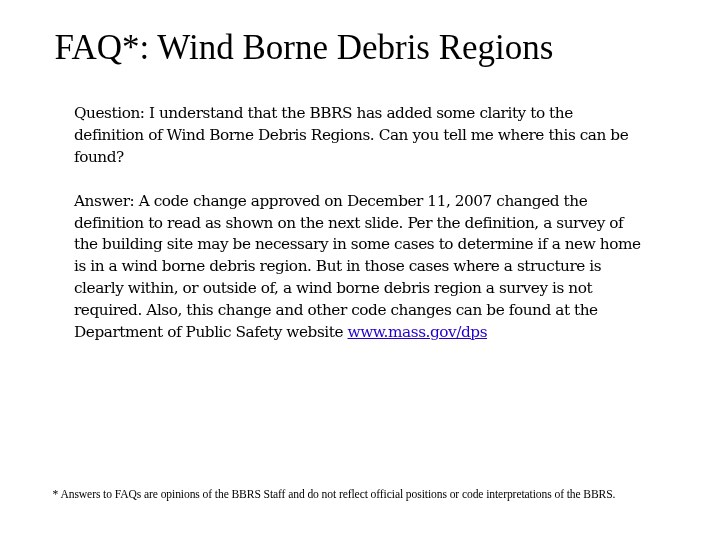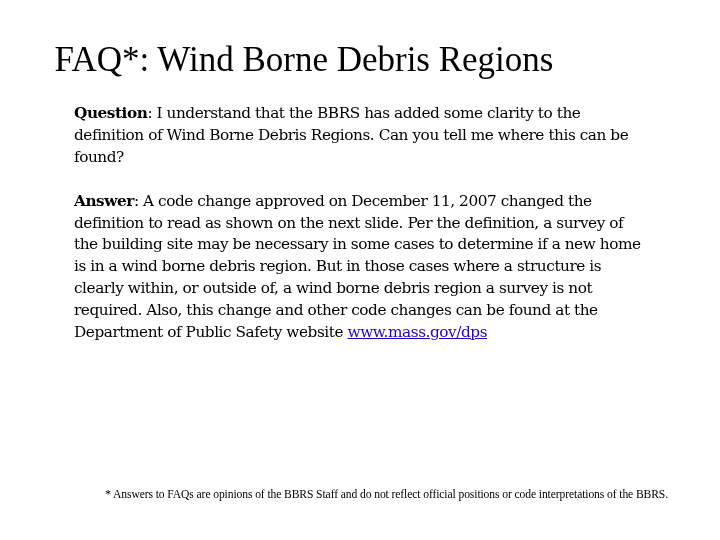--- a/index.html
+++ b/index.html
@@ -1,32 +1,32 @@
 <!DOCTYPE html>
 <html><head>
 <meta charset="utf-8">
 <style>
   html, body { margin: 0; padding: 0; }
   body {
     width: 720px; height: 540px; background: #ffffff; position: relative; overflow: hidden;
     font-family: "DejaVu Serif", "Liberation Serif", serif; color: #000000;
   }
   .title {
-    position: absolute; left: 0; top: 38px; width: 608px; text-align: center;
+    position: absolute; left: 0; top: 26px; width: 608px; text-align: center;
     font-family: "Liberation Serif", serif; font-size: 35px; line-height: 44px; color: #000;
   }
   .body {
     position: absolute; left: 74px; top: 103px; width: 570px;
     font-family: "DejaVu Serif", serif; font-size: 15.3px; line-height: 21.9px; letter-spacing: -0.45px;
   }
   .para { margin: 0 0 21.9px 0; }
-  .label { font-weight: bold; }
+  .label { font-weight: normal; }
   a.link { color: #1a0dab; color: #2200cc; }
   .footnote {
-    position: absolute; left: 0; top: 488px; width: 668px; text-align: right;
+    position: absolute; left: 0; top: 488px; width: 668px; text-align: center;
     font-family: "Liberation Serif", serif; font-size: 11.6px; line-height: 14px; letter-spacing: -0.1px;
   }
 </style>
 </head>
 <body>
 
 <div class="title">FAQ*: Wind Borne Debris Regions</div>
 
 <div class="body">
   <p class="para"><span class="label">Question</span><span>:</span><span> I understand that the BBRS has added some clarity to the definition of Wind Borne Debris Regions. Can you tell me where this can be found?</span></p>

